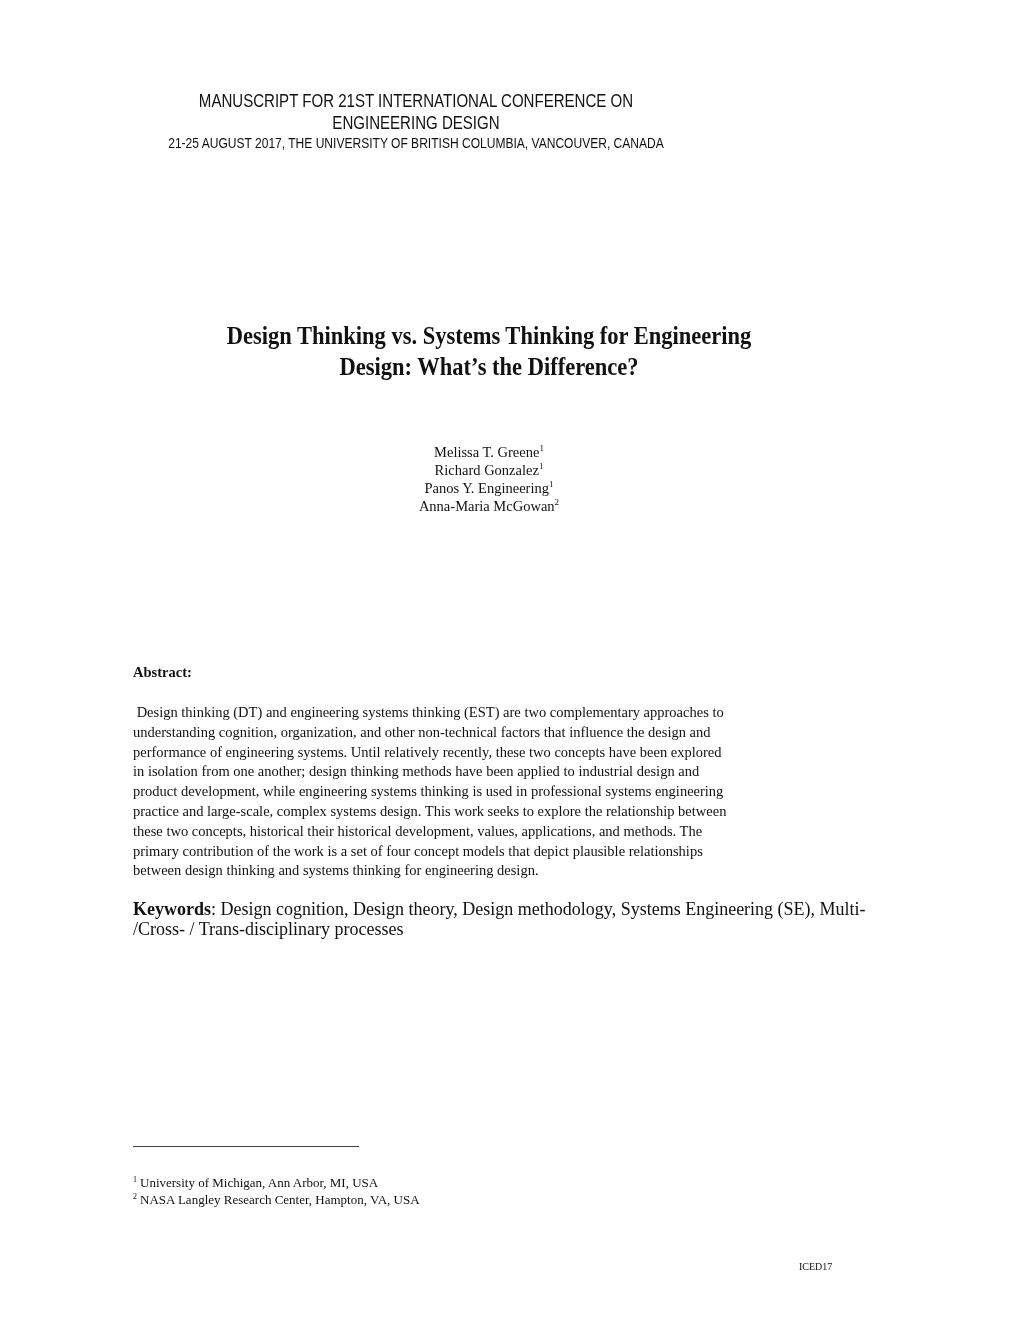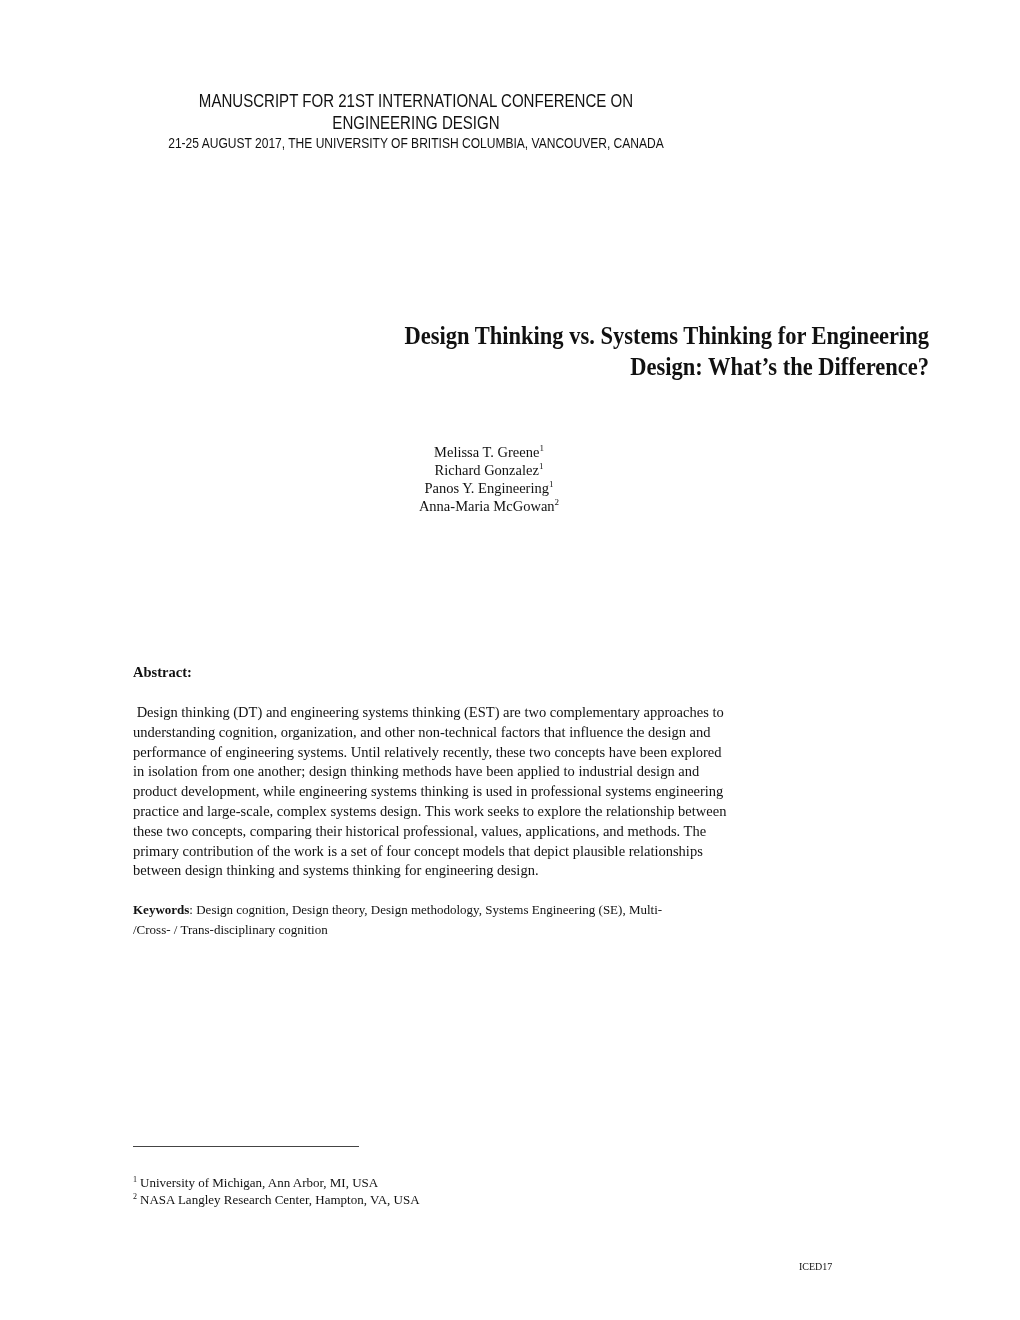--- a/index.html
+++ b/index.html
@@ -35,21 +35,21 @@
       font-size: 14px;
       line-height: 18px;
       display: block;
       transform: scaleX(0.86);
       transform-origin: center;
       margin-top: 0px;
     }
 
     .title {
       left: 0; top: 320px; width: 978px;
-      text-align: right;
+      text-align: center;
       font-family: "Liberation Serif", serif;
       font-weight: bold;
       font-size: 25px;
       line-height: 31px;
     }
     .title span {
       display: block;
       transform: scaleX(0.90);
       transform-origin: center;
     }
@@ -79,21 +79,21 @@
       font-size: 14.5px;
       line-height: 19.8px;
     }
     .abstract-body .line {
       display: block;
       white-space: nowrap;
     }
 
     .keywords {
       left: 133px; top: 900px; width: 720px;
-      font-size: 13px;
+      font-size: 18px;
       line-height: 19.8px;
     }
     .keywords .line { display: block; white-space: nowrap; }
     .keywords b { font-weight: bold; }
 
     .footnote-rule {
       left: 133px; top: 1146px;
       width: 226px; height: 0;
       border-top: 1px solid #444;
     }
@@ -140,28 +140,28 @@
 
 <div class="abs abstract-heading">Abstract:</div>
 
 <div class="abs abstract-body">
   <span class="line" style="white-space:pre"> Design thinking (DT) and engineering systems thinking (EST) are two complementary approaches to</span>
   <span class="line">understanding cognition, organization, and other non-technical factors that influence the design and</span>
   <span class="line">performance of engineering systems. Until relatively recently, these two concepts have been explored</span>
   <span class="line">in isolation from one another; design thinking methods have been applied to industrial design and</span>
   <span class="line">product development, while engineering systems thinking is used in professional systems engineering</span>
   <span class="line">practice and large-scale, complex systems design. This work seeks to explore the relationship between</span>
-  <span class="line">these two concepts, comparing their historical professional, values, applications, and methods. The</span>
+  <span class="line">these two concepts, historical their historical development, values, applications, and methods. The</span>
   <span class="line">primary contribution of the work is a set of four concept models that depict plausible relationships</span>
   <span class="line">between design thinking and systems thinking for engineering design.</span>
 </div>
 
 <div class="abs keywords">
   <span class="line"><b>Keywords</b><span style="white-space:pre">: </span><span>Design cognition, Design theory, Design methodology, Systems Engineering (SE), Multi-</span></span>
-  <span class="line">/Cross- / Trans-disciplinary cognition</span>
+  <span class="line">/Cross- / Trans-disciplinary processes</span>
 </div>
 
 <div class="abs footnote-rule"></div>
 
 <div class="abs footnotes">
   <span class="fn"><sup>1</sup><span>University of Michigan, Ann Arbor, MI, USA</span></span>
   <span class="fn"><sup>2</sup><span>NASA Langley Research Center, Hampton, VA, USA</span></span>
 </div>
 
 <div class="abs page-footer">ICED17</div>

